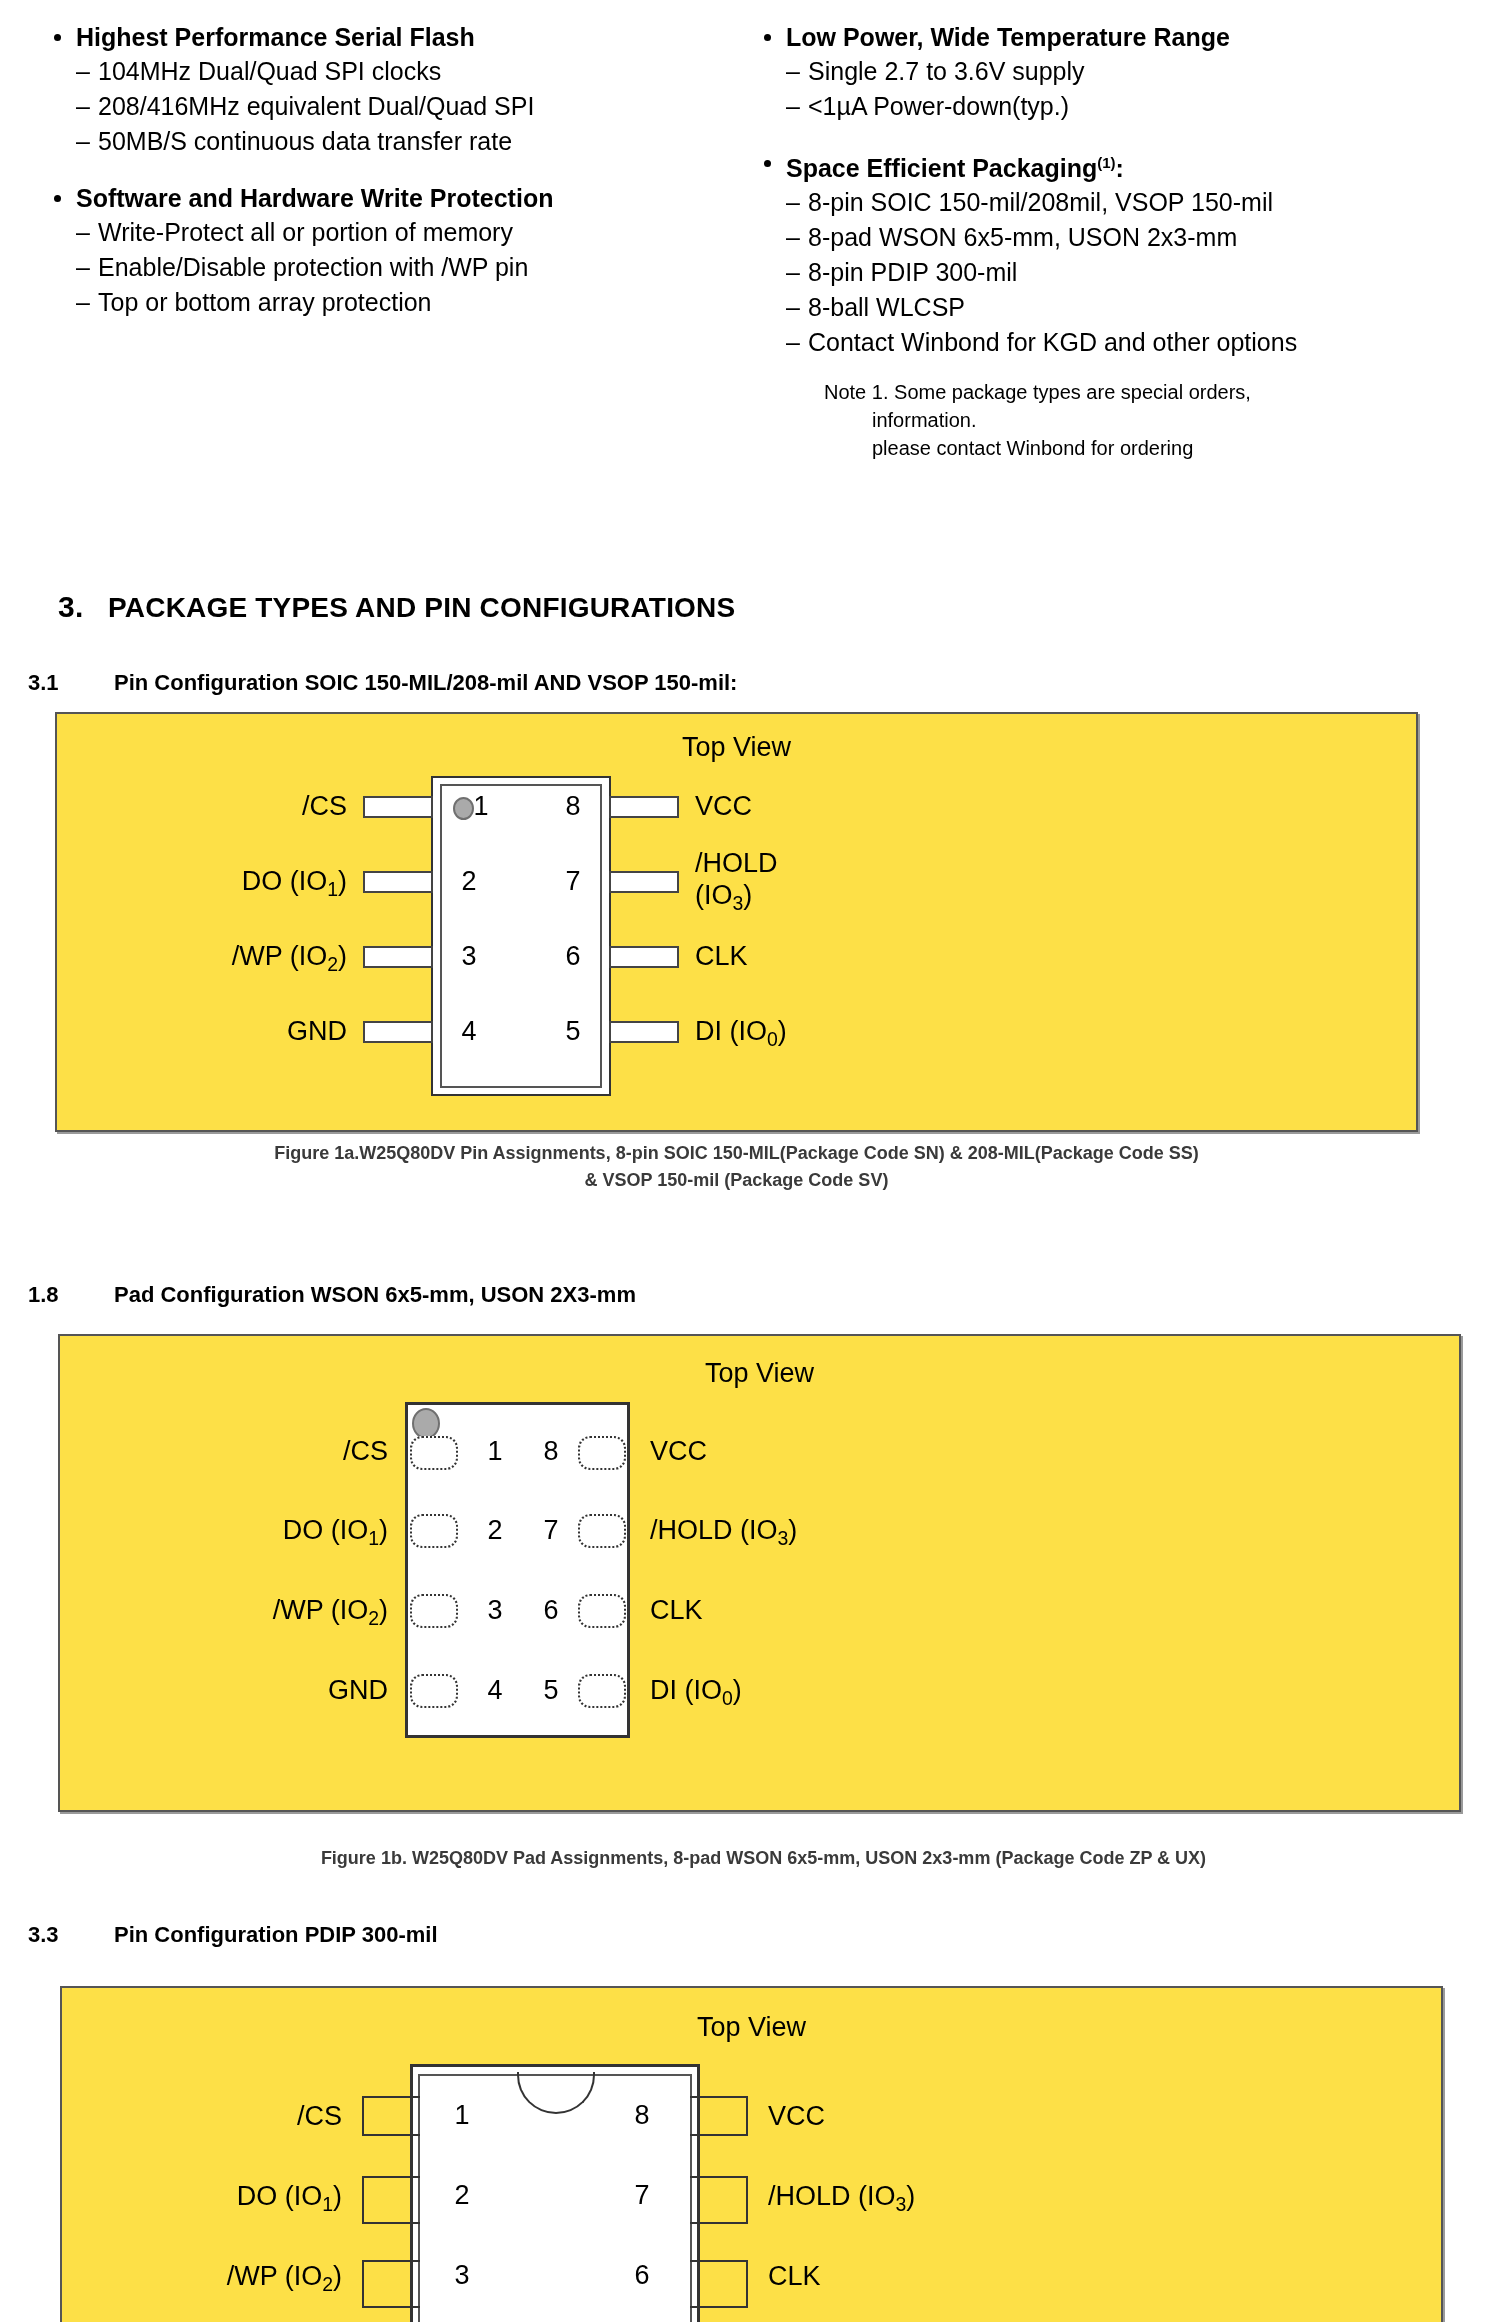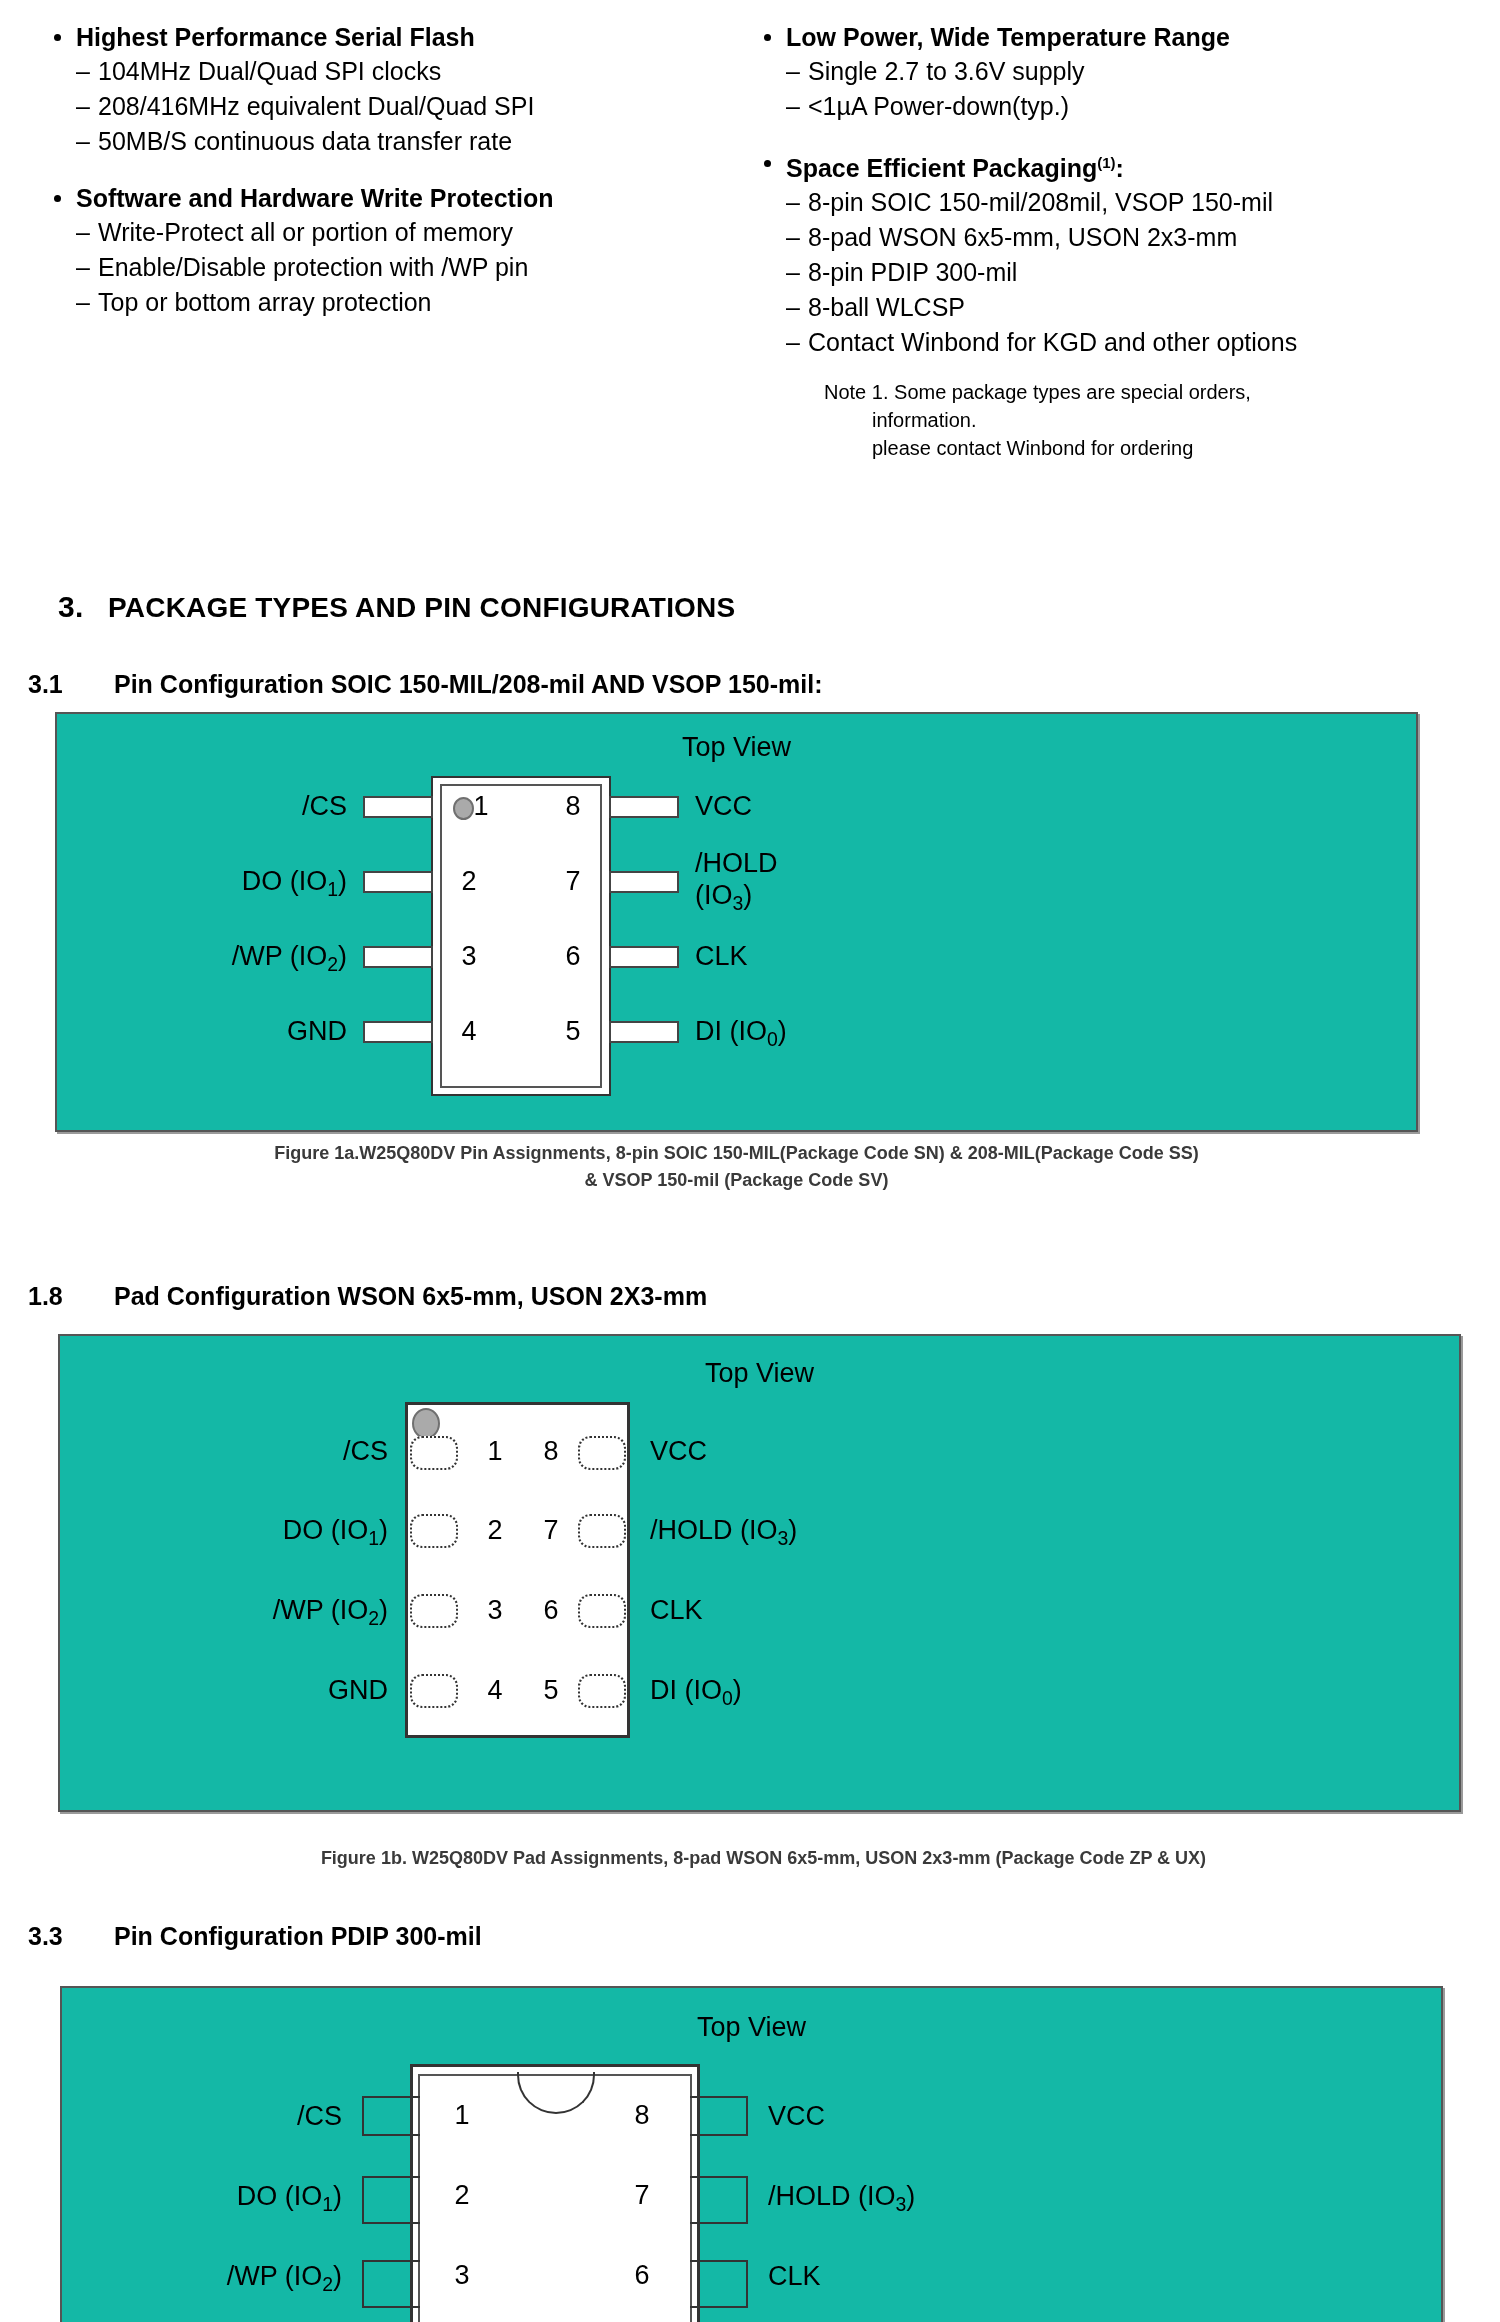--- a/index.html
+++ b/index.html
@@ -98,31 +98,31 @@
     font-weight: bold;
     font-size: 28px;
     letter-spacing: 0.2px;
     white-space: nowrap;
   }
   .sec-major .num { display: inline-block; width: 50px; font-size: 30px; }
   .sec-sub {
     position: absolute;
     left: 28px;
     font-weight: bold;
-    font-size: 25px;
+    font-size: 22px;
     white-space: nowrap;
   }
   .sec-sub .num { display: inline-block; width: 86px; }
 
   
   .fig-frame {
     position: absolute;
     border: 2px solid #555;
     box-shadow: 2px 2px 0 0 #9a9a9a;
-    background: #14b8a6;
+    background: #fde047;
     box-sizing: border-box;
   }
   .fig-caption {
     position: absolute;
     text-align: center;
     font-size: 18px;
     line-height: 27px;
     font-weight: bold;
     color: #3a3a3a;
   }

